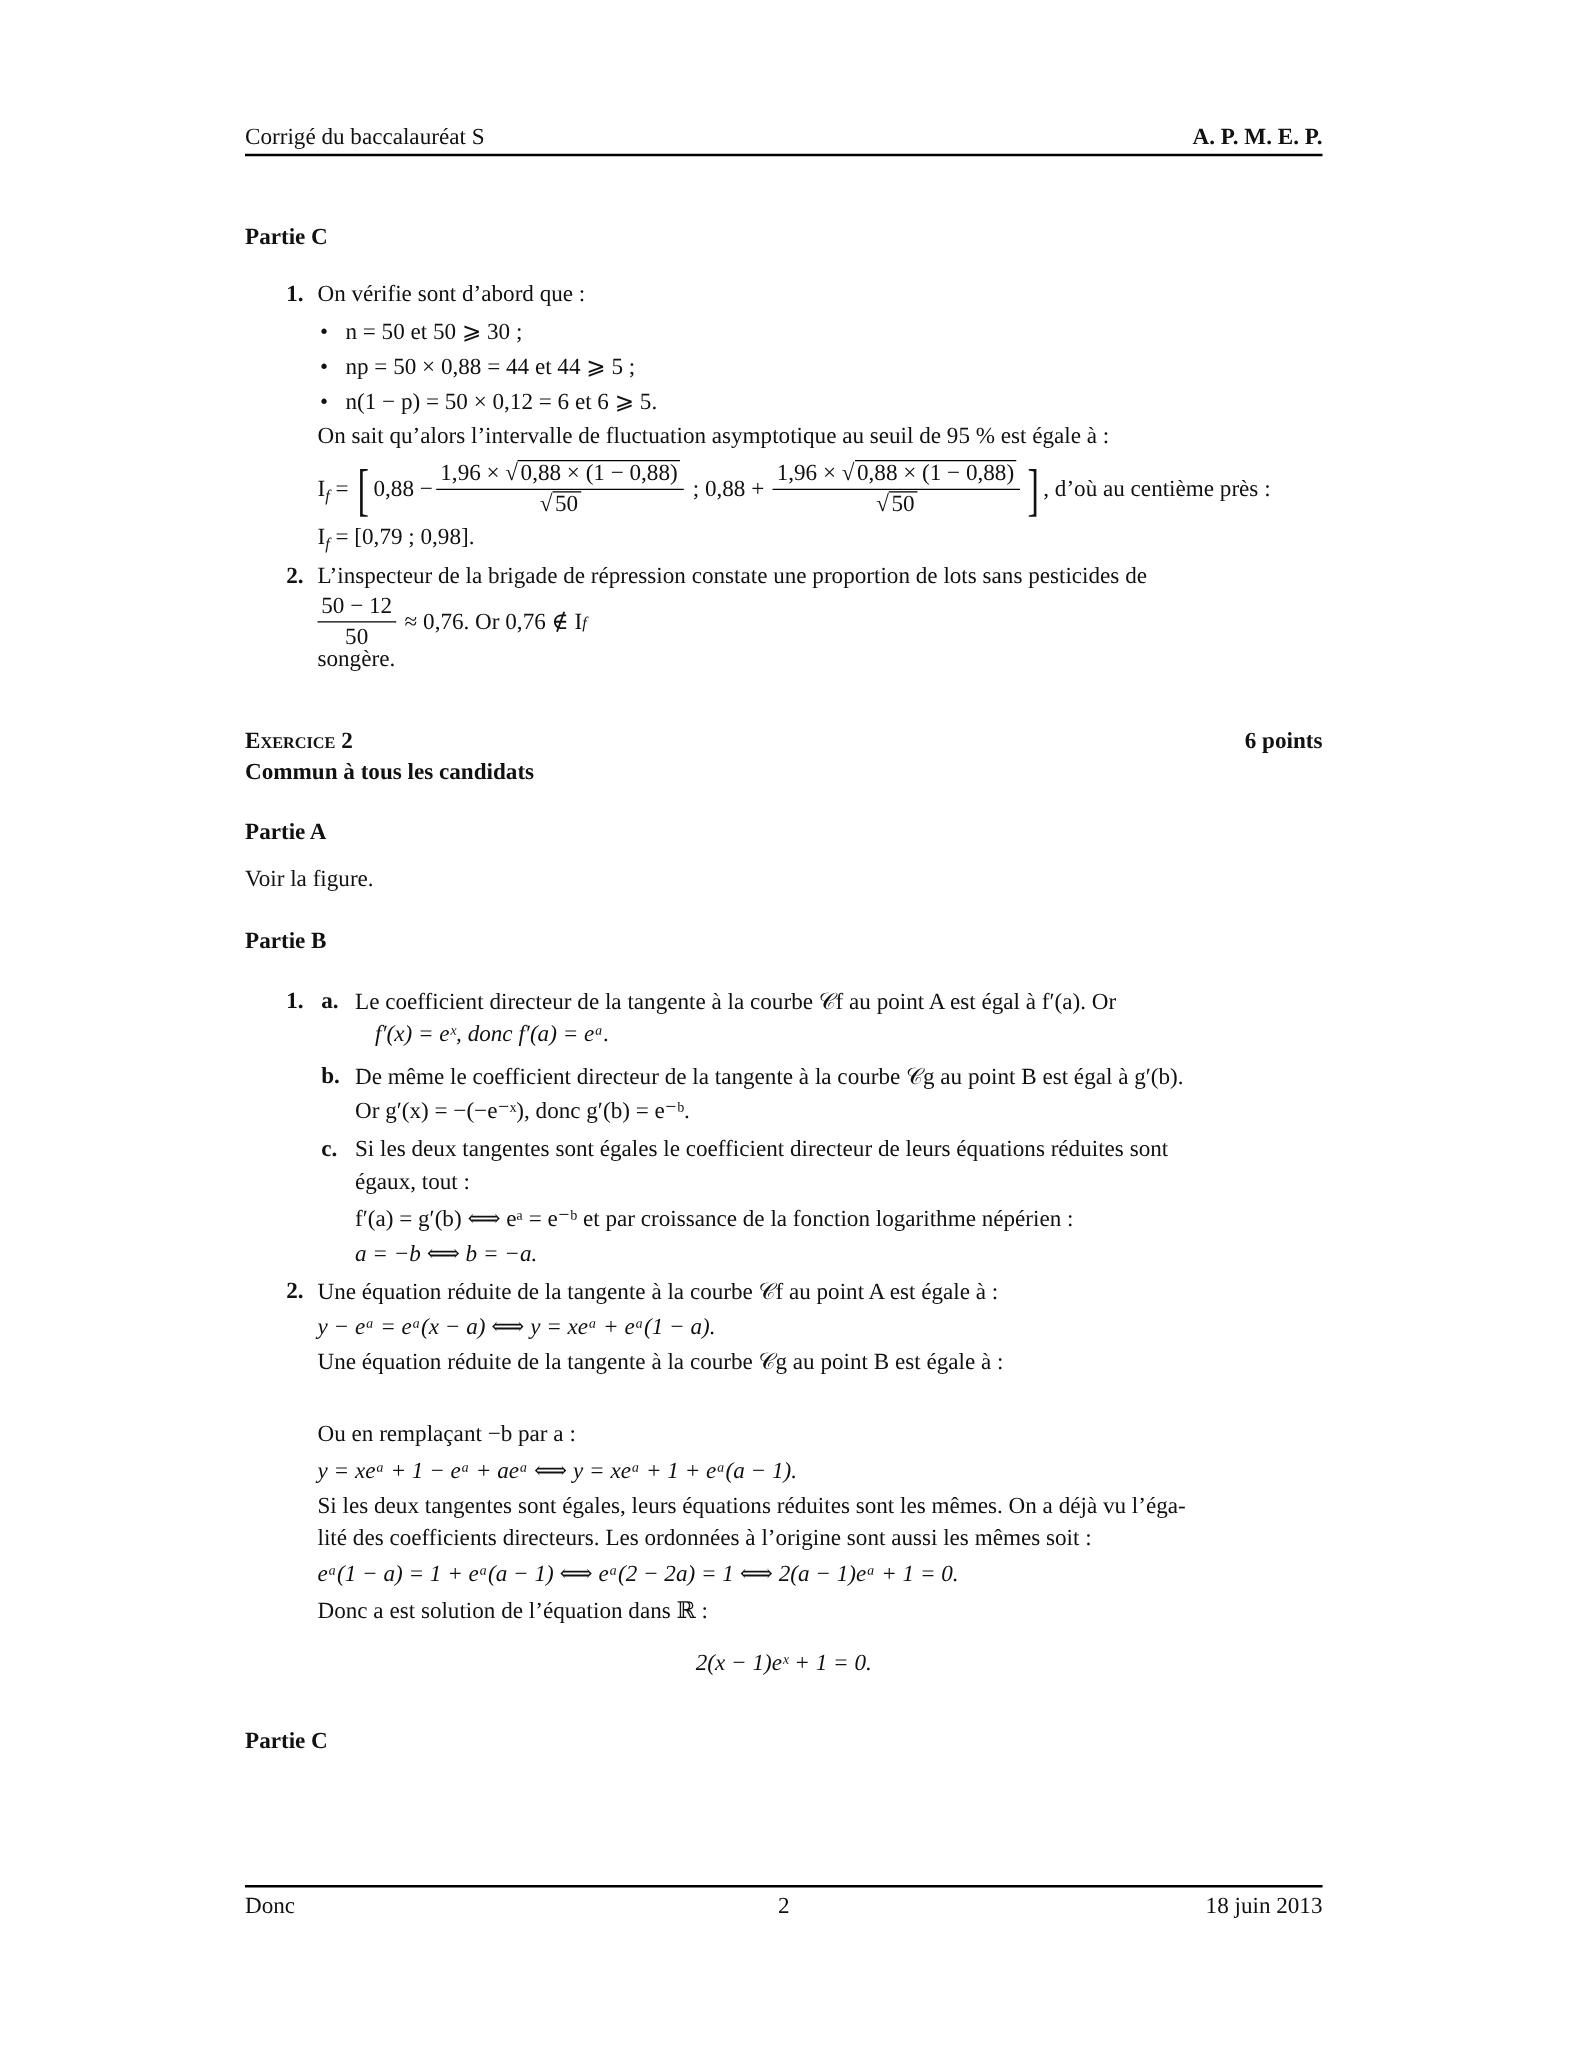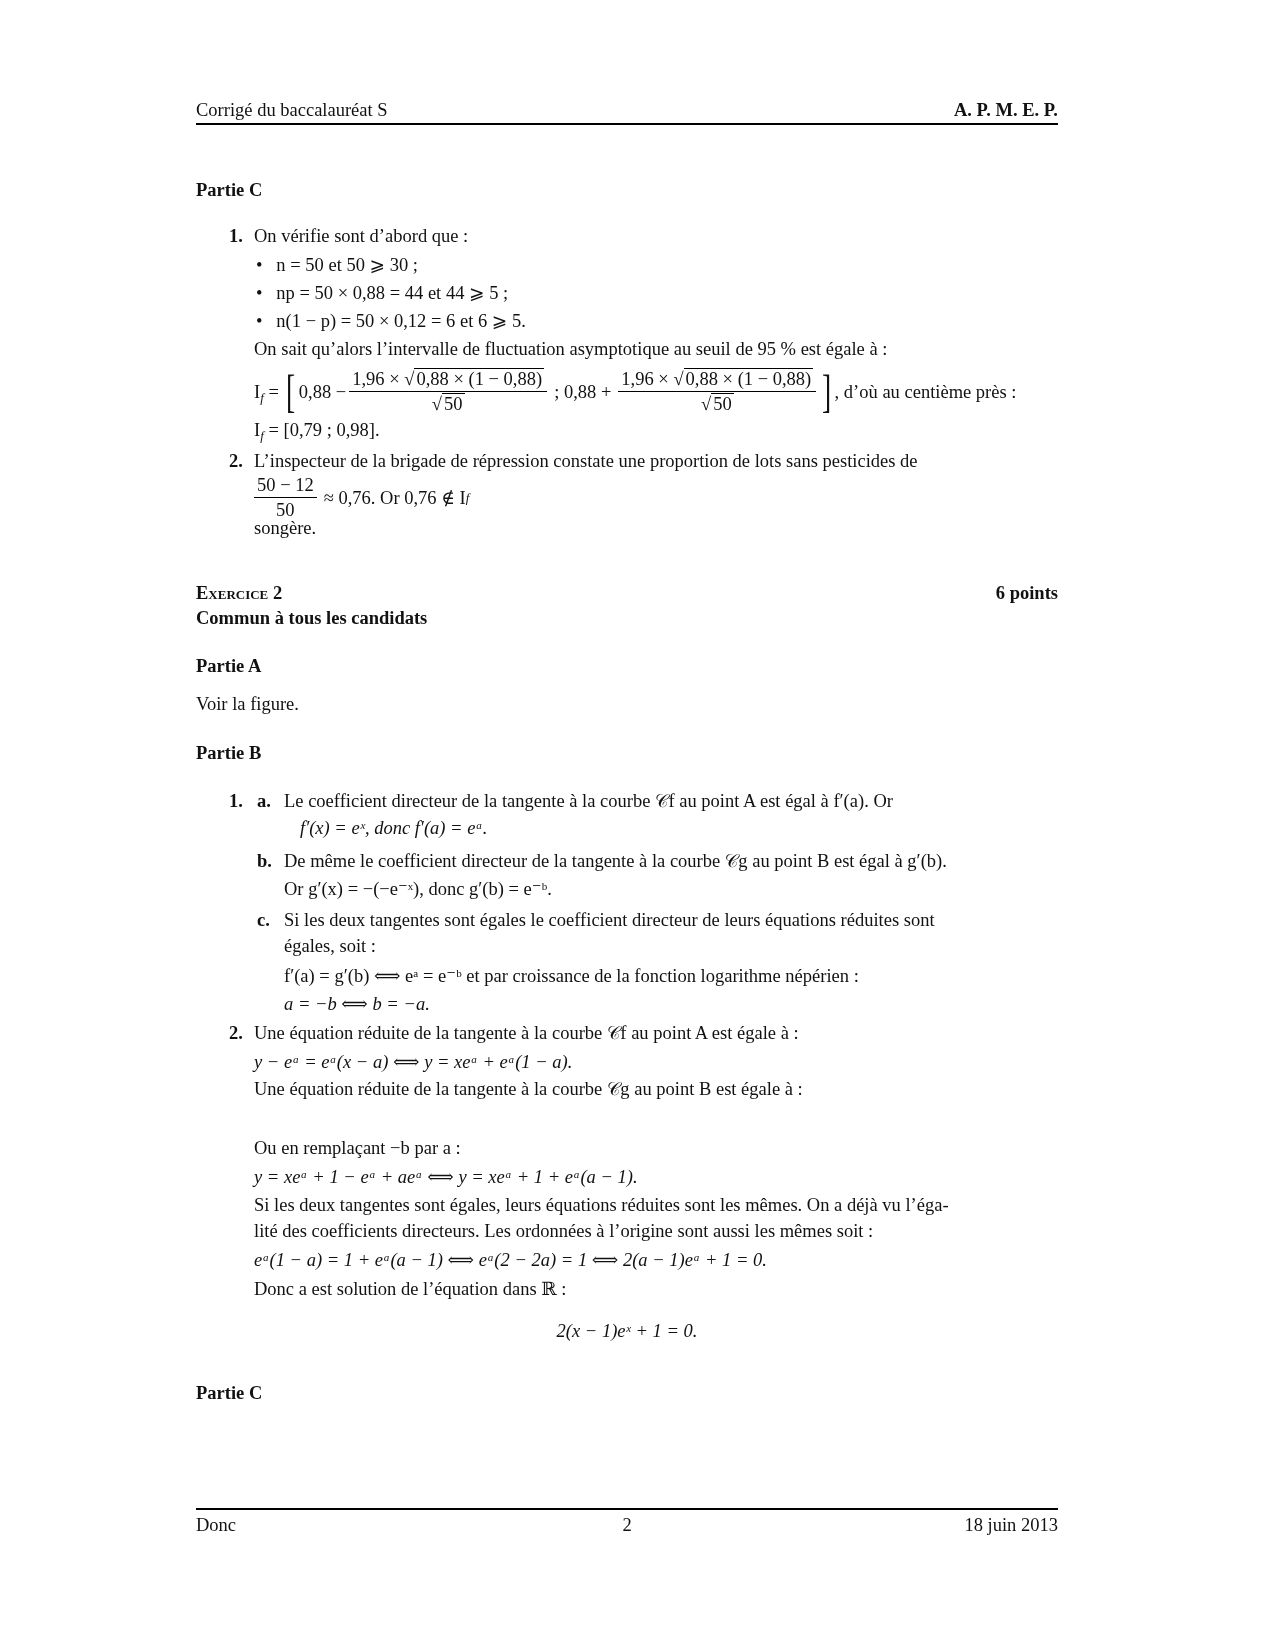--- a/index.html
+++ b/index.html
@@ -89,21 +89,21 @@
   <div class="abs bold" style="left:61px; top:791px;">a.</div>
   <div class="abs" style="left:88px; top:791px;">Le coefficient directeur de la tangente à la courbe 𝒞f au point A est égal à f′(a). Or</div>
   <div class="abs it" style="left:88px; top:818px;margin-left:16px;">f′(x) = eˣ, donc f′(a) = eᵃ.</div>
 
   <div class="abs bold" style="left:61px; top:851px;">b.</div>
   <div class="abs" style="left:88px; top:851px;">De même le coefficient directeur de la tangente à la courbe 𝒞g au point B est égal à g′(b).</div>
   <div class="abs" style="left:88px; top:878px;">Or g′(x) = −(−e⁻ˣ), donc g′(b) = e⁻ᵇ.</div>
 
   <div class="abs bold" style="left:61px; top:910px;">c.</div>
   <div class="abs" style="left:88px; top:910px;">Si les deux tangentes sont égales le coefficient directeur de leurs équations réduites sont</div>
-  <div class="abs" style="left:88px; top:936px;">égales, soit :</div>
+  <div class="abs" style="left:88px; top:936px;">égaux, tout :</div>
   <div class="abs" style="left:88px; top:965px;">f′(a) = g′(b) ⟺ eᵃ = e⁻ᵇ et par croissance de la fonction logarithme népérien :</div>
   <div class="abs it" style="left:88px; top:993px;">a = −b ⟺ b = −a.</div>
 
   <div class="abs bold" style="left:33px; top:1023px;">2.</div>
   <div class="abs" style="left:58px; top:1023px;">Une équation réduite de la tangente à la courbe 𝒞f au point A est égale à :</div>
   <div class="abs it" style="left:58px; top:1051px;">y − eᵃ = eᵃ(x − a) ⟺ y = xeᵃ + eᵃ(1 − a).</div>
   <div class="abs" style="left:58px; top:1079px;">Une équation réduite de la tangente à la courbe 𝒞g au point B est égale à :</div>
   <div class="abs" style="left:58px; top:1138px;">Ou en remplaçant −b par a :</div>
   <div class="abs it" style="left:58px; top:1166px;">y = xeᵃ + 1 − eᵃ + aeᵃ ⟺ y = xeᵃ + 1 + eᵃ(a − 1).</div>
   <div class="abs" style="left:58px; top:1195px;">Si les deux tangentes sont égales, leurs équations réduites sont les mêmes. On a déjà vu l’éga-</div>

